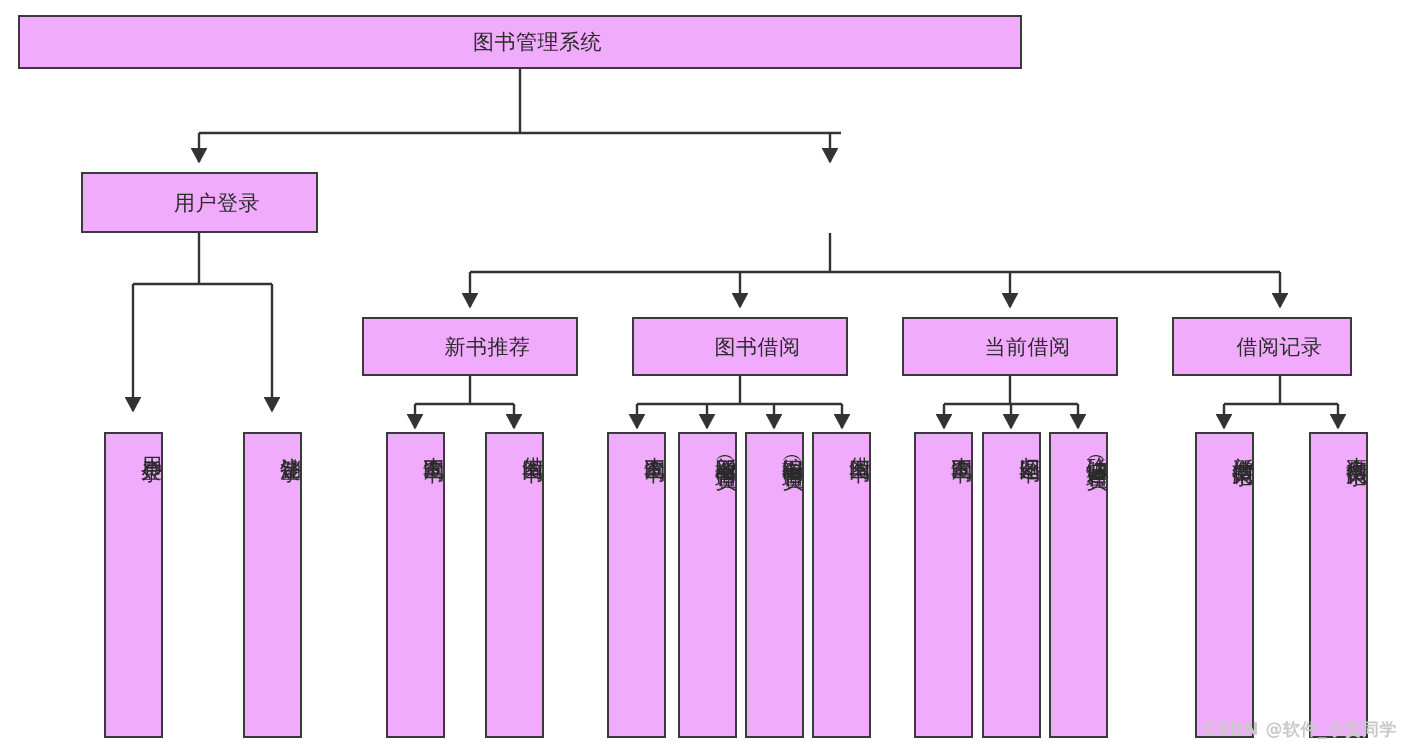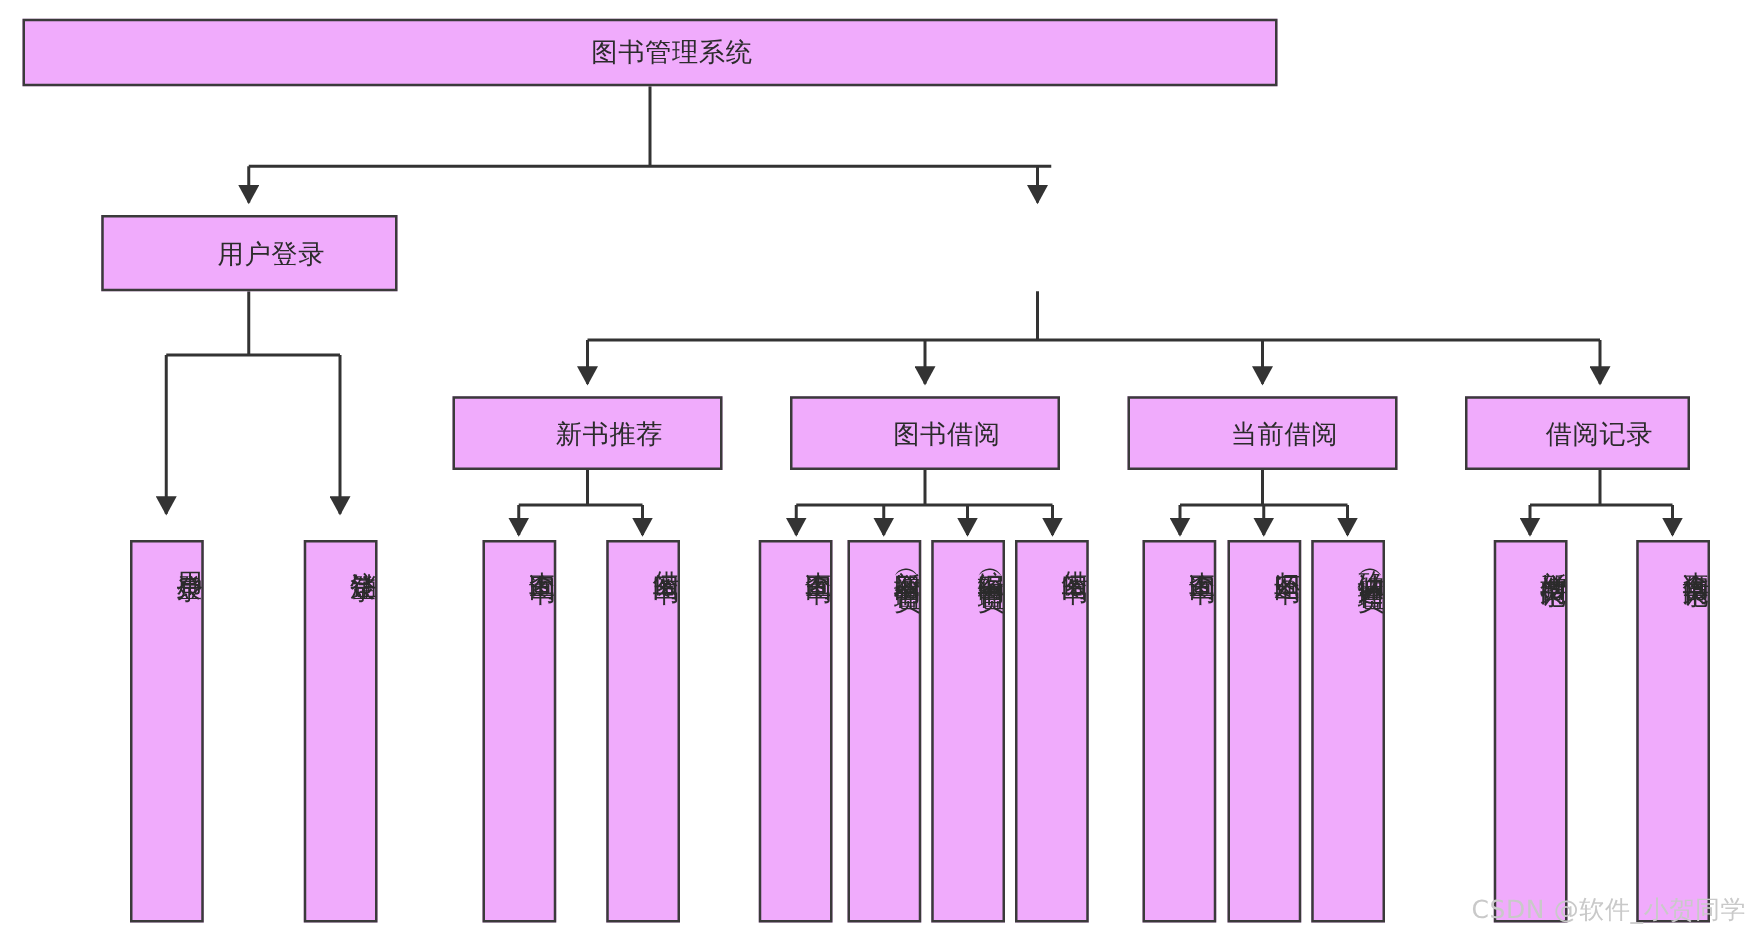--- a/index.html
+++ b/index.html
@@ -56,24 +56,25 @@
     white-space: nowrap;
     display: block;
   }
   .htext {
     white-space: nowrap;
   }
   .watermark {
     position: absolute;
     right: 8px;
     bottom: 6px;
-    font-size: 20px;
+    font-size: 17px;
     color: #c9c9c9;
     white-space: nowrap;
     letter-spacing: 0.5px;
+    font-weight: bold;
   }
 </style>
 </head>
 <body>
 
 <div id="canvas">
 
   <svg class="wires" viewBox="0 0 1405 747" xmlns="http://www.w3.org/2000/svg">
     <defs>
       <marker id="arrow" viewBox="0 0 12 12" refX="10" refY="6" markerWidth="7" markerHeight="7" orient="auto-start-reverse">

